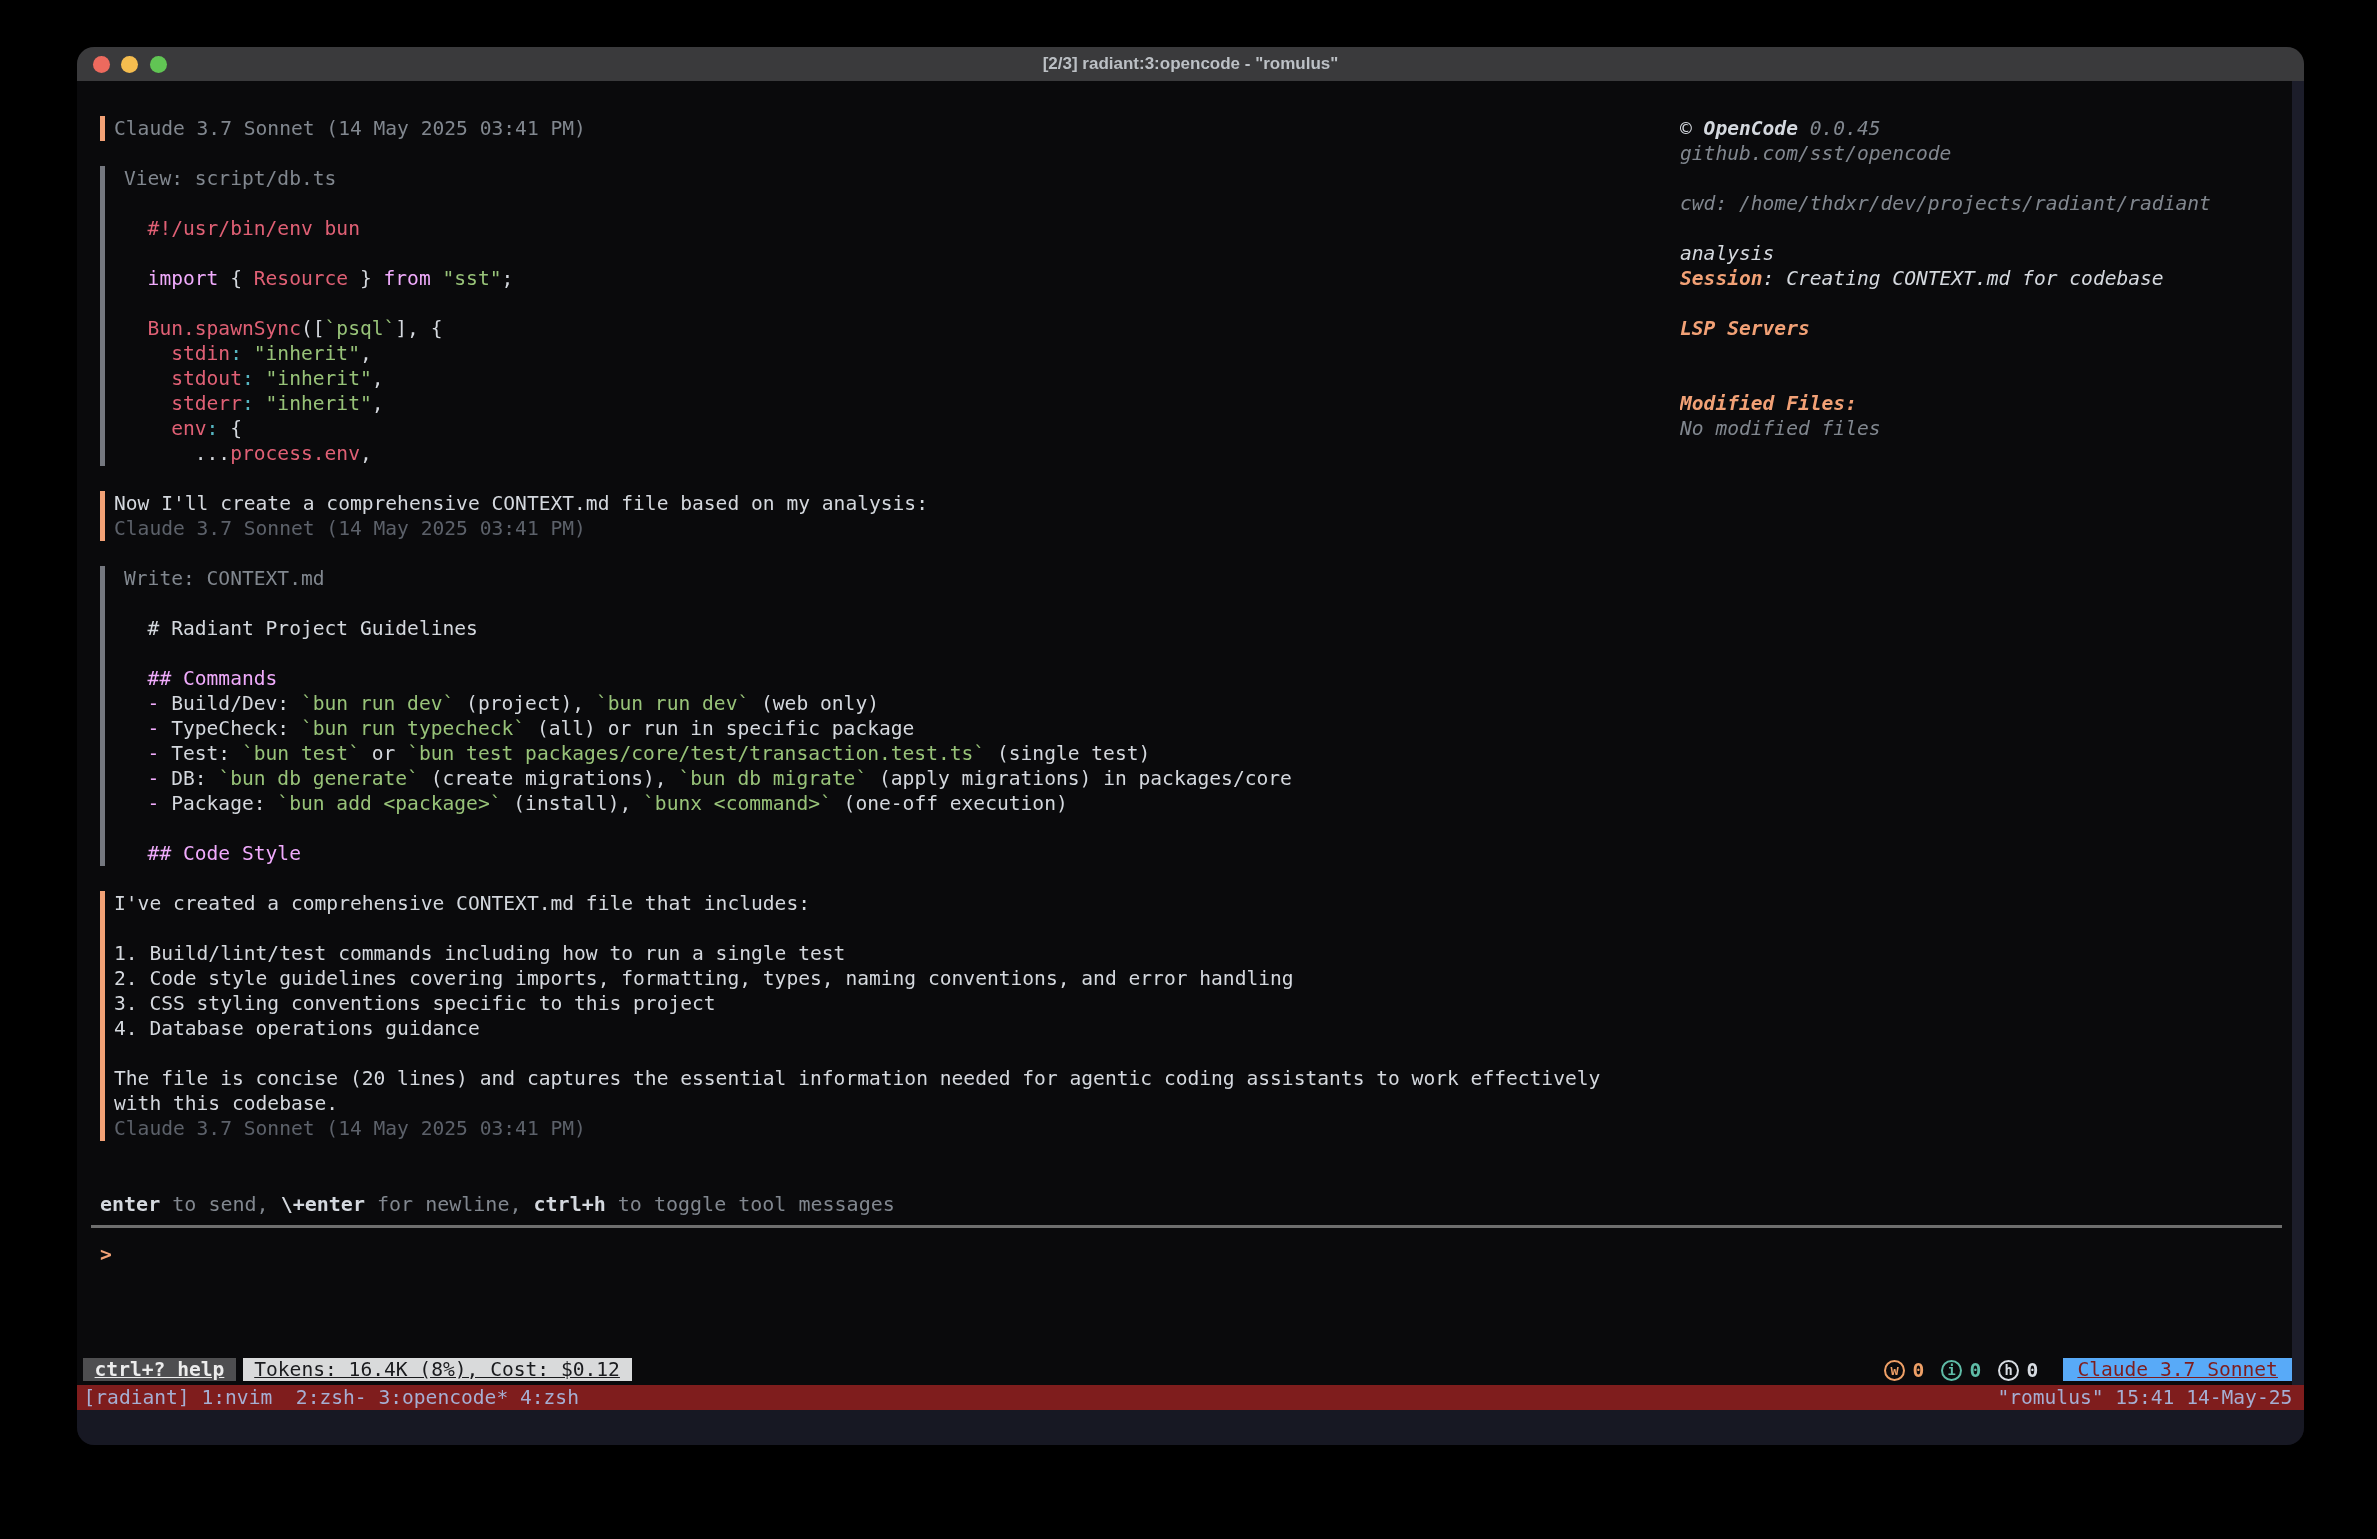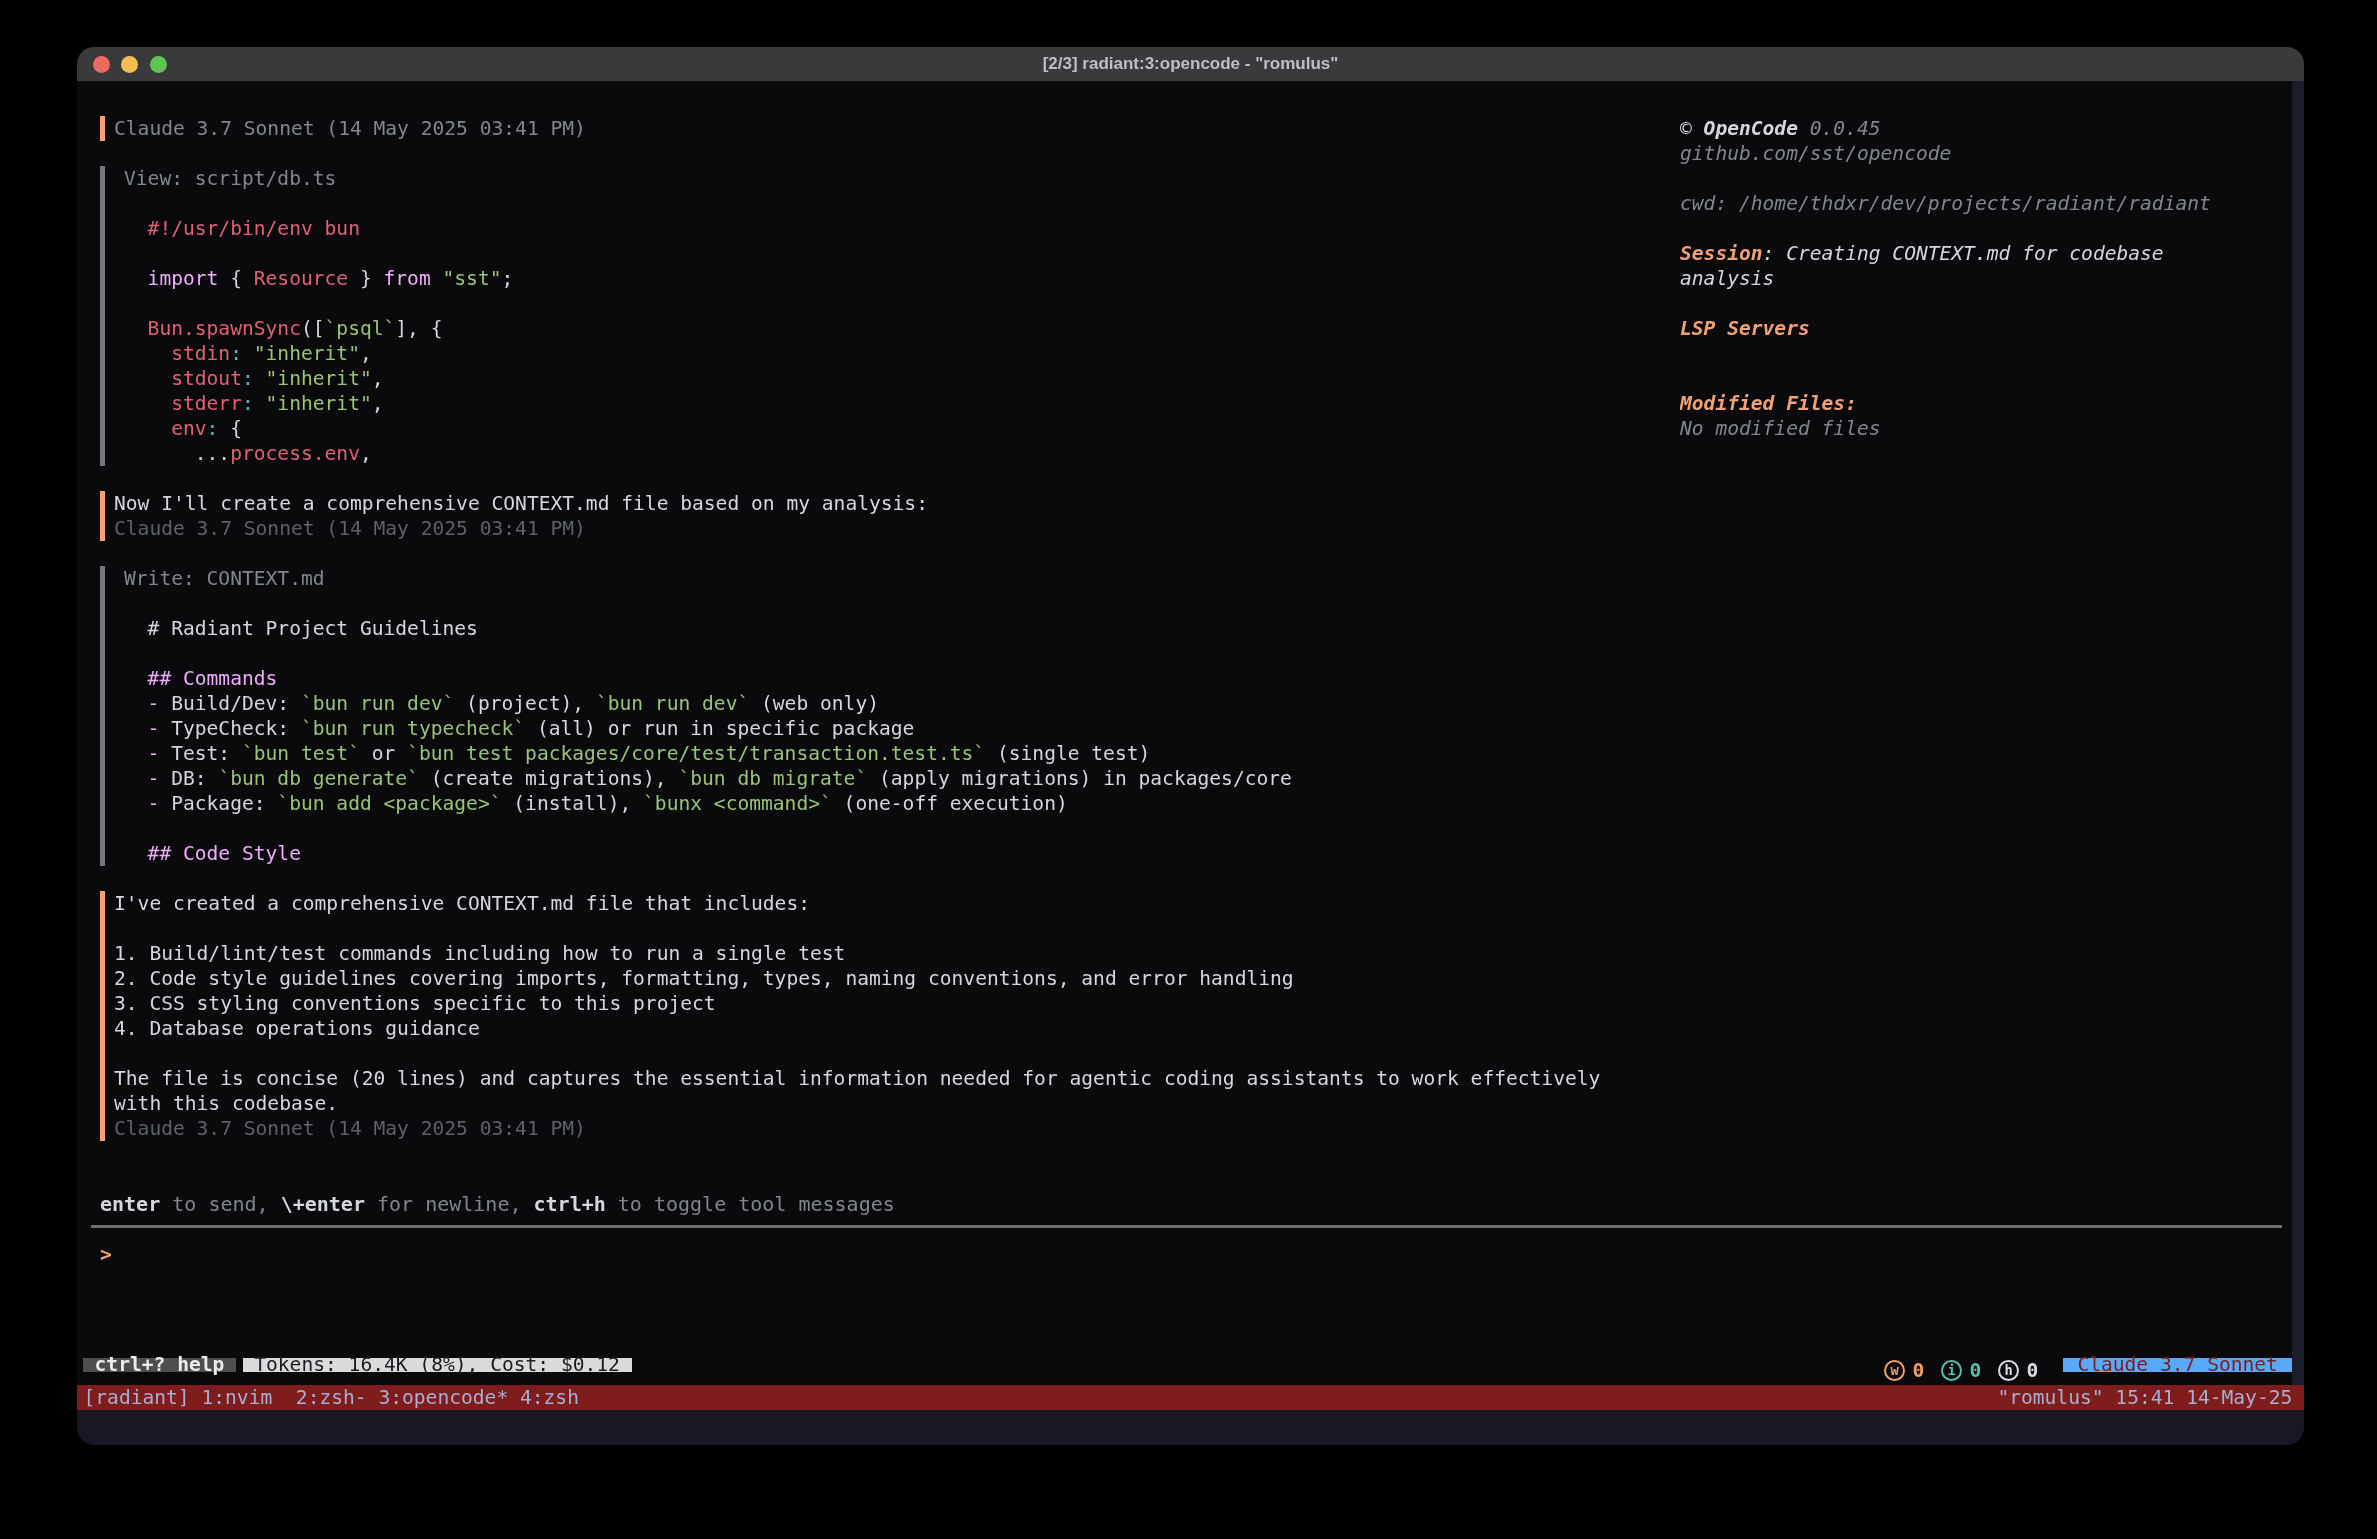--- a/index.html
+++ b/index.html
@@ -51,21 +51,21 @@
   .b { font-weight:bold; }
 
   
   .helpline { flex:none; height:25px; line-height:25px; margin-left:23px; font-size:20px; white-space:pre; }
   .divider { flex:none; height:2.6px; background:#6e6e6e; margin:7.8px 22px 0 14.4px; }
   .promptarea { flex:none; height:130px; padding:14.4px 0 0 23px; }
   .prompt-symbol { font-size:19.6px; line-height:25px; font-weight:bold; color:#f2a176; white-space:pre; }
 
   
   .statusrow { flex:none; height:26px; margin:0 11.7px 1.3px 5.9px; display:flex; align-items:stretch; font-size:19.6px; }
-  .chip { display:flex; align-items:center; padding:0 11.7px; height:14px; }
+  .chip { display:flex; align-items:center; padding:0 11.7px; height:23px;text-decoration:underline; }
   .chip.help { background:#4e4e50; color:#ececec; font-weight:bold; }
   .chip.tokens { background:#d9dadb; color:#1a1b1e; margin-left:6.5px; }
   .status-spacer { flex:1; }
   .diag { display:flex; align-items:center; margin-right:17px; }
   .diag .circle {
     width:21px; height:21px; border:2px solid currentColor; border-radius:50%;
     display:inline-flex; align-items:center; justify-content:center;
     font-size:13.7px; font-weight:bold; line-height:1;
   }
   .diag .count { margin-left:7.2px; font-weight:bold; }
@@ -141,22 +141,22 @@
             <div class="tline"><span class="c-fg">with this codebase.</span></div>
             <div class="tline"><span class="c-dim2">Claude 3.7 Sonnet (14 May 2025 03:41 PM)</span></div>
           </div>
         </div>
       <div class="sidebar">
           <div class="tline"><span class="c-fg">© </span><span class="c-fg b">OpenCode</span><span class="c-dim"> 0.0.45</span></div>
           <div class="tline"><span class="c-dim">github.com/sst/opencode</span></div>
           <div class="tline">&nbsp;</div>
           <div class="tline"><span class="c-dim">cwd: /home/thdxr/dev/projects/radiant/radiant</span></div>
           <div class="tline">&nbsp;</div>
+          <div class="tline"><span class="c-fg">analysis</span></div>
           <div class="tline"><span class="c-orange b">Session</span><span class="c-fg">: </span><span class="c-fg">Creating CONTEXT.md for codebase</span></div>
-          <div class="tline"><span class="c-fg">analysis</span></div>
           <div class="tline">&nbsp;</div>
           <div class="tline"><span class="c-orange b">LSP Servers</span></div>
           <div class="tline">&nbsp;</div>
           <div class="tline">&nbsp;</div>
           <div class="tline"><span class="c-orange b">Modified Files:</span></div>
           <div class="tline"><span class="c-dim">No modified files</span></div>
         </div>
     </div>
 
     <div class="helpline"><span class="c-fg b">enter</span><span class="c-dim"> to send, </span><span class="c-fg b">\+enter</span><span class="c-dim"> for newline, </span><span class="c-fg b">ctrl+h</span><span class="c-dim"> to toggle tool messages</span></div>

